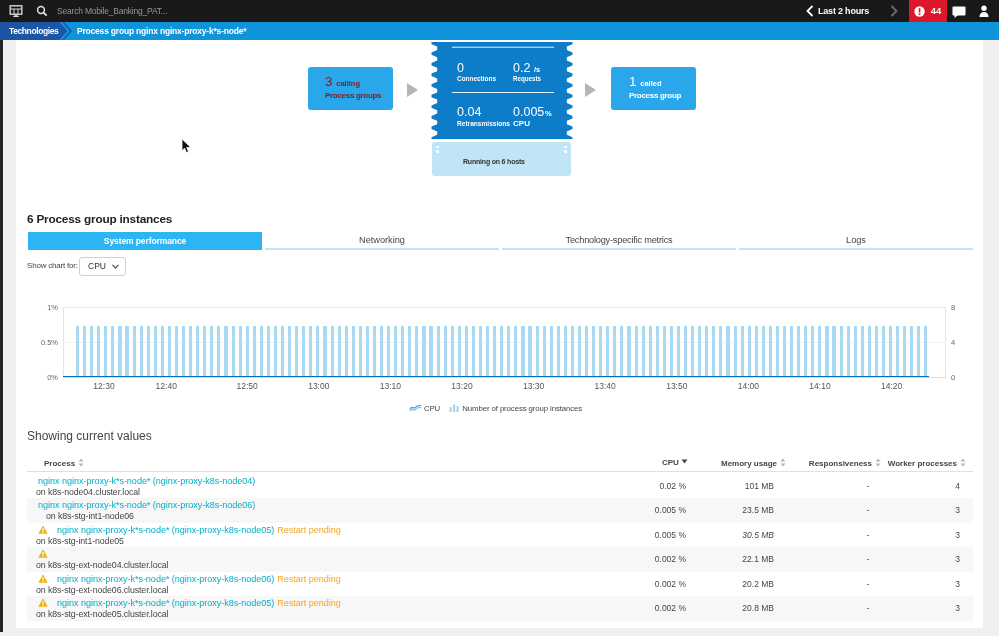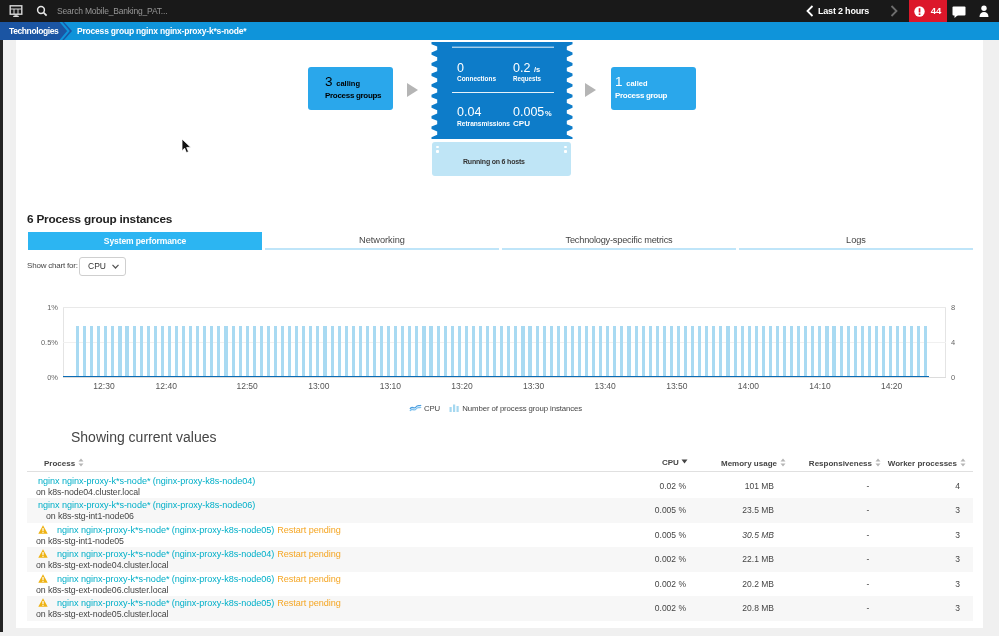--- a/index.html
+++ b/index.html
@@ -52,21 +52,21 @@
 <svg class="abs" style="left:0;top:22px;" width="73" height="18" viewBox="0 0 73 18">
     <polyline points="60.5,-0.5 68.5,9 60.5,18.5" fill="none" stroke="#0f94da" stroke-width="2"></polyline>
   </svg>
 <div class="abs" style="left:9px;top:22px;height:18px;line-height:18px;color:#fff;font-size:8.5px;font-weight:700;letter-spacing:-0.4px;">Technologies</div>
 <div class="abs" style="left:77px;top:22px;height:18px;line-height:18px;color:#fff;font-size:8.5px;font-weight:700;letter-spacing:-0.2px;">Process group nginx nginx-proxy-k*s-node*</div>
 
 <div class="abs" style="left:0;top:40px;width:999px;height:596px;background:#f0f0f0;"></div>
 <div class="abs" style="left:16px;top:40px;width:967px;height:588px;background:#ffffff;"></div>
 <div class="abs" style="left:0;top:40px;width:3px;height:592px;background:#232323;"></div>
 
-<div class="abs" style="left:308px;top:67px;width:85px;height:43px;background:#2aa7eb;border-radius:3px;color:#000000;padding:9px 0 0 17px;">
+<div class="abs" style="left:308px;top:67px;width:85px;height:43px;background:#2aa7eb;border-radius:3px;color:#7f1d1d;padding:9px 0 0 17px;">
   <div style="font-size:13.5px;line-height:12px;">3 <span style="font-size:7.5px;font-weight:700;">calling</span></div>
   <div style="font-size:8px;font-weight:700;line-height:11px;letter-spacing:-0.3px;">Process groups</div>
 </div>
 <div class="abs" style="left:407px;top:83px;width:0;height:0;border-left:11px solid #b5b5b5;border-top:7.5px solid transparent;border-bottom:7.5px solid transparent;"></div>
 
 <svg class="abs" style="left:430px;top:42px;" width="144" height="97" viewBox="0 0 144 97">
   <path fill="#0d7cc9" d="M1.5,0 L142.5,0 L142.5,2.2 L136.8,4.6 L136.8,8 L142.5,10.4 L142.5,12.8 L136.8,15.2 L136.8,18.6 L142.5,21 L142.5,23.4 L136.8,25.8 L136.8,29.2 L142.5,31.6 L142.5,34 L136.8,36.4 L136.8,39.8 L142.5,42.2 L142.5,44.6 L136.8,47 L136.8,50.4 L142.5,52.8 L142.5,55.2 L136.8,57.6 L136.8,61 L142.5,63.4 L142.5,65.8 L136.8,68.2 L136.8,71.6 L142.5,74 L142.5,76.4 L136.8,78.8 L136.8,82.2 L142.5,84.6 L142.5,87 L136.8,89.4 L136.8,92.8 L142.5,95.2 L142.5,97 L1.5,97 L1.5,95.2 L7.2,92.8 L7.2,89.4 L1.5,87 L1.5,84.6 L7.2,82.2 L7.2,78.8 L1.5,76.4 L1.5,74 L7.2,71.6 L7.2,68.2 L1.5,65.8 L1.5,63.4 L7.2,61 L7.2,57.6 L1.5,55.2 L1.5,52.8 L7.2,50.4 L7.2,47 L1.5,44.6 L1.5,42.2 L7.2,39.8 L7.2,36.4 L1.5,34 L1.5,31.6 L7.2,29.2 L7.2,25.8 L1.5,23.4 L1.5,21 L7.2,18.6 L7.2,15.2 L1.5,12.8 L1.5,10.4 L7.2,8 L7.2,4.6 L1.5,2.2 Z"></path>
   <line x1="22" y1="5.2" x2="124" y2="5.2" stroke="#ffffff" stroke-width="1" opacity="0.9"></line>
   <line x1="22" y1="50.5" x2="124" y2="50.5" stroke="#ffffff" stroke-width="1" opacity="0.9"></line>
   <text x="27" y="29.5" fill="#fff" font-size="12.5">0</text>
@@ -76,21 +76,21 @@
   <text x="83" y="39" fill="#fff" font-size="8" font-weight="700" textLength="28" lengthAdjust="spacingAndGlyphs">Requests</text>
   <text x="27" y="74" fill="#fff" font-size="12.5">0.04</text>
   <text x="27" y="84" fill="#fff" font-size="8" font-weight="700" textLength="53" lengthAdjust="spacingAndGlyphs">Retransmissions</text>
   <text x="83" y="74" fill="#fff" font-size="12.5">0.005</text>
   <text x="115" y="74" fill="#fff" font-size="7.5" font-weight="700">%</text>
   <text x="83" y="84" fill="#fff" font-size="8" font-weight="700" textLength="17" lengthAdjust="spacingAndGlyphs">CPU</text>
 </svg>
 
 <div class="abs" style="left:585px;top:83px;width:0;height:0;border-left:11px solid #b5b5b5;border-top:7.5px solid transparent;border-bottom:7.5px solid transparent;"></div>
 
-<div class="abs" style="left:611px;top:67px;width:85px;height:43px;background:#2aa7eb;border-radius:3px;color:#fff;padding:9px 0 0 4px;">
+<div class="abs" style="left:611px;top:67px;width:85px;height:43px;background:#2aa7eb;border-radius:3px;color:#fff;padding:9px 0 0 18px;">
   <div style="font-size:13.5px;line-height:12px;">1 <span style="font-size:7.5px;font-weight:700;">called</span></div>
   <div style="font-size:8px;font-weight:700;line-height:11px;letter-spacing:-0.3px;">Process group</div>
 </div>
 
 <div class="abs" style="left:432px;top:142px;width:139px;height:34px;background:#bfe5f6;border-radius:3px;"></div>
 <div class="abs" style="left:435.8px;top:145.5px;width:3.2px;height:2.9px;background:#fff;border-radius:1px;"></div>
 <div class="abs" style="left:435.8px;top:150.3px;width:3.2px;height:2.9px;background:#fff;border-radius:1px;"></div>
 <div class="abs" style="left:563.7px;top:145.5px;width:3.2px;height:2.9px;background:#fff;border-radius:1px;"></div>
 <div class="abs" style="left:563.7px;top:150.3px;width:3.2px;height:2.9px;background:#fff;border-radius:1px;"></div>
 <div class="abs" style="left:463px;top:158px;font-size:7px;font-weight:700;color:#333;letter-spacing:-0.2px;">Running on 6 hosts</div>
@@ -147,21 +147,21 @@
     </svg>
   <span style="margin-right:7px;">CPU</span>
   <svg width="11" height="9" viewBox="0 0 11 9" style="vertical-align:-1px;">
       <rect x="0.5" y="4" width="2.2" height="5" fill="#a5d8f0"></rect>
       <rect x="4" y="1.5" width="2.2" height="7.5" fill="#a5d8f0"></rect>
       <rect x="7.5" y="3" width="2.2" height="6" fill="#a5d8f0"></rect>
     </svg>
   <span>Number of process group instances</span>
 </div>
 
-<div class="abs" style="left:27px;top:429px;font-size:14px;color:#454545;margin-left:44px;">Showing current values</div>
+<div class="abs" style="left:27px;top:429px;font-size:12px;color:#454545;">Showing current values</div>
 <div id="table">
     <div class="abs" style="left:44px;top:458px;font-size:8px;font-weight:700;color:#454545;">Process<svg width="6" height="9" viewBox="0 0 6 9" style="vertical-align:-1px;margin-left:3px;">
         <polygon points="3,0.5 5.5,3.5 0.5,3.5" fill="#b5b5b5"></polygon>
         <polygon points="3,8.5 5.5,5.5 0.5,5.5" fill="#b5b5b5"></polygon>
       </svg></div>
     <div class="abs" style="left:590px;top:458px;width:98px;text-align:right;font-size:8px;font-weight:700;color:#454545;">CPU <svg width="7" height="5" viewBox="0 0 7 5" style="vertical-align:1px;">
         <polygon points="0.5,0.5 6.5,0.5 3.5,4.5" fill="#454545"></polygon>
       </svg></div>
     <div class="abs" style="left:680px;top:458px;width:106px;text-align:right;font-size:8px;font-weight:700;color:#454545;">Memory usage<svg width="6" height="9" viewBox="0 0 6 9" style="vertical-align:-1px;margin-left:3px;">
         <polygon points="3,0.5 5.5,3.5 0.5,3.5" fill="#b5b5b5"></polygon>
@@ -210,21 +210,20 @@
     </div>
     <div class="abs" style="left:27px;top:547px;width:946px;height:24.5px;background:#f7f7f7;"></div>
     <div class="abs" style="left:0;top:547px;width:999px;height:24.5px;">
       <span style="position:absolute;left:38px;top:2px;">
         <svg width="10" height="9" viewBox="0 0 10 9" style="display:block;">
           <polygon points="5,0.3 9.7,8.7 0.3,8.7" fill="#eeb213"></polygon>
           <rect x="4.4" y="3" width="1.2" height="3" fill="#fff"></rect>
           <rect x="4.4" y="6.7" width="1.2" height="1.2" fill="#fff"></rect>
         </svg>
       </span>
-      <span style="position:absolute;left:57px;top:2px;font-size:9.1px;color:#00afc8;letter-spacing:-0.05px;white-space:nowrap;">nginx nginx-proxy-k*s-node* (nginx-proxy-k8s-node04)<span style="color:#f5a623;margin-left:3px;">Restart pending</span></span>
       <span style="position:absolute;left:36px;top:13px;font-size:8.8px;color:#454545;letter-spacing:-0.1px;white-space:nowrap;">on k8s-stg-ext-node04.cluster.local</span>
       <span style="position:absolute;left:590px;top:0;width:96px;height:24.5px;line-height:24.5px;text-align:right;font-size:8.5px;color:#454545;">0.002 %</span>
       <span style="position:absolute;left:680px;top:0;width:94px;height:24.5px;line-height:24.5px;text-align:right;font-size:8.5px;color:#454545;">22.1 MB</span>
       <span style="position:absolute;left:820px;top:0;width:96px;height:24.5px;line-height:24.5px;text-align:center;font-size:8.5px;color:#454545;">-</span>
       <span style="position:absolute;left:880px;top:0;width:80px;height:24.5px;line-height:24.5px;text-align:right;font-size:8.5px;color:#454545;">3</span>
     </div>
     <div class="abs" style="left:0;top:571.5px;width:857px;height:24.5px;">
       <span style="position:absolute;left:38px;top:2px;">
         <svg width="10" height="9" viewBox="0 0 10 9" style="display:block;">
           <polygon points="5,0.3 9.7,8.7 0.3,8.7" fill="#eeb213"></polygon>

